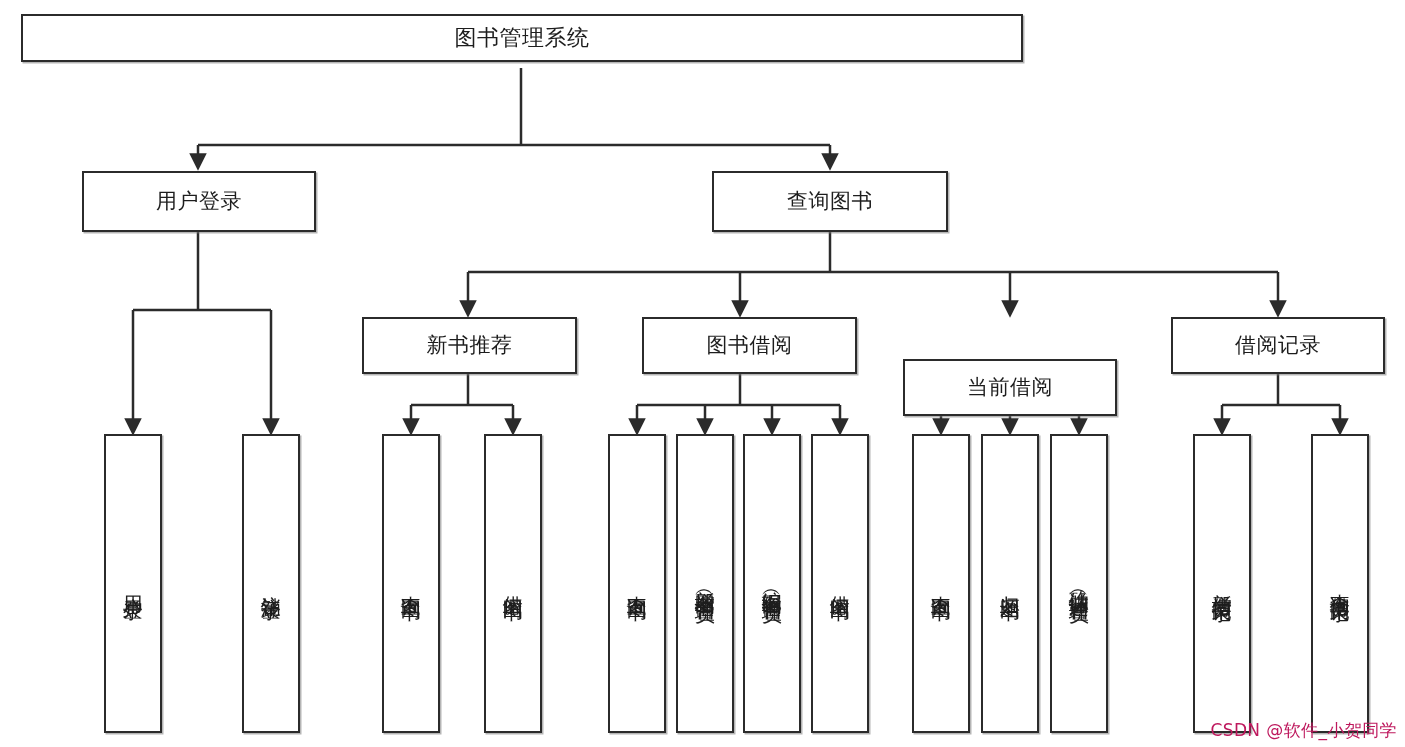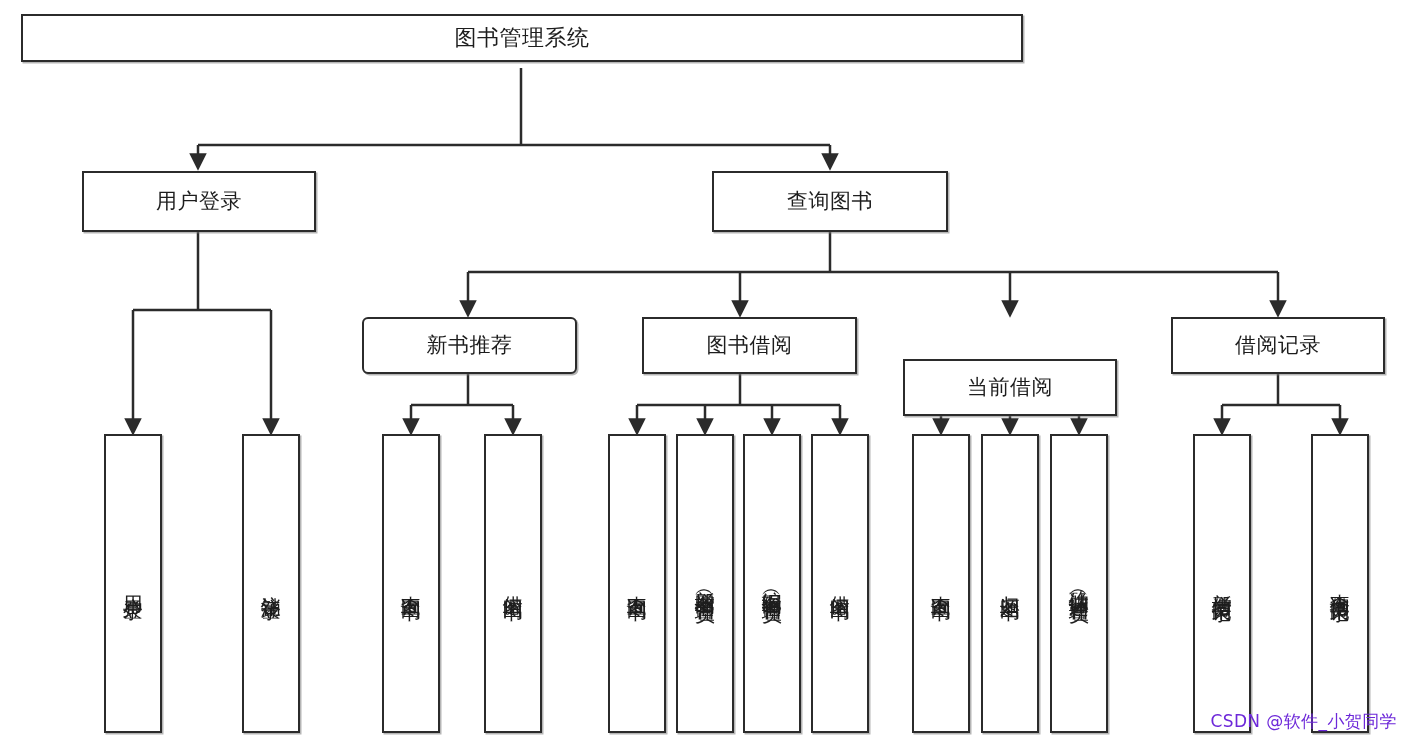--- a/index.html
+++ b/index.html
@@ -59,23 +59,23 @@
     writing-mode: vertical-rl;
     text-orientation: upright;
     font-size: 20px;
     line-height: 1.12;
     letter-spacing: 2px;
     max-height: 100%;
   }
   .watermark {
     position: absolute;
     right: 8px;
-    bottom: 14px;
+    bottom: 5px;
     font-size: 17px;
-    color: #6d28d9;
+    color: #be185d;
     letter-spacing: 0.4px;
     z-index: 3;
     white-space: nowrap;
   }
 </style>
 </head>
 <body>
 
 <div id="canvas">
 
@@ -134,21 +134,21 @@
   </div>
 
   <div class="node horiz" style="left:82px; top:171px; width:234px; height:61px;">
     <span class="label">用户登录</span>
   </div>
 
   <div class="node horiz" style="left:712px; top:171px; width:236px; height:61px;">
     <span class="label">查询图书</span>
   </div>
 
-  <div class="node horiz" style="left:362px; top:317px; width:215px; height:57px;border-radius:6px;">
+  <div class="node horiz" style="left:362px; top:317px; width:215px; height:57px;">
     <span class="label">新书推荐</span>
   </div>
 
   <div class="node horiz" style="left:632px; top:317px; width:215px; height:57px;margin-left:10px;">
     <span class="label">图书借阅</span>
   </div>
 
   <div class="node horiz" style="left:903px; top:317px; width:214px; height:57px;margin-top:42px;">
     <span class="label">当前借阅</span>
   </div>

